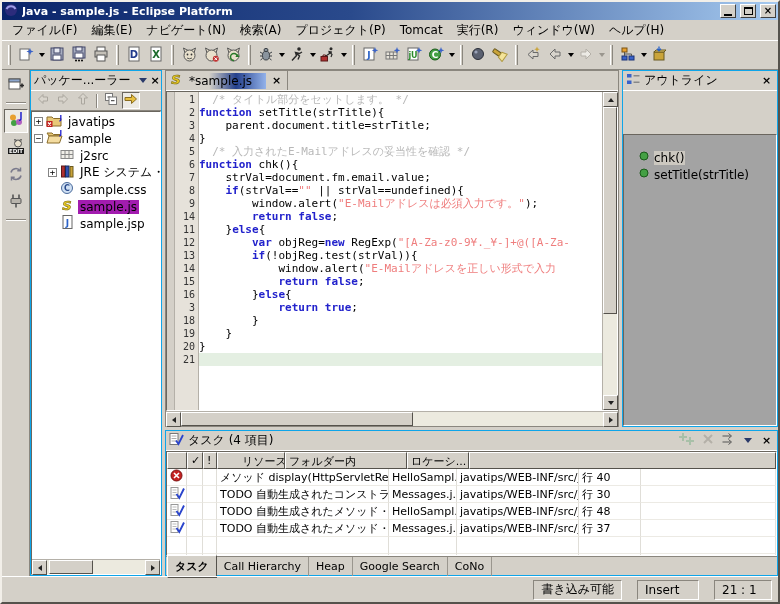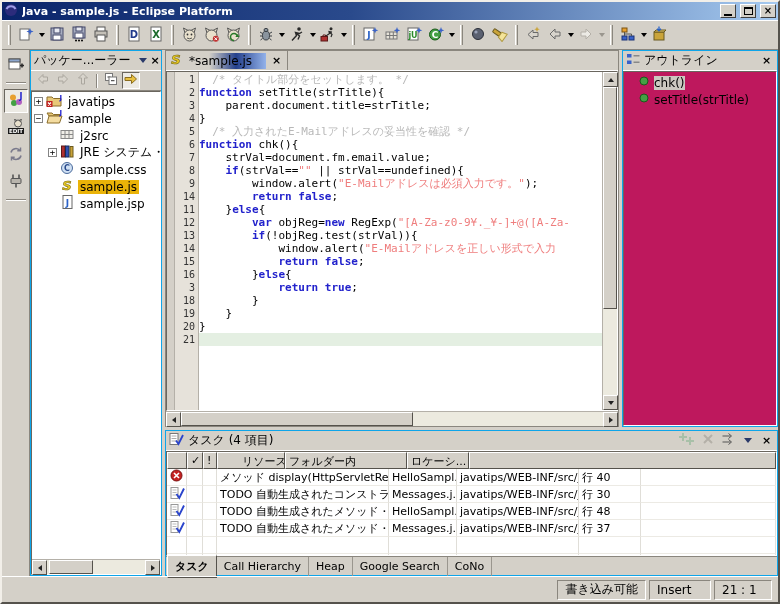--- a/index.html
+++ b/index.html
@@ -56,21 +56,21 @@
   .pe-btn { width:18px; height:17px; display:flex; align-items:center; justify-content:center; }
   .pe-btn.active { border:1px solid; border-color:#6a665e #fff #fff #6a665e; background:#eceae4; }
   .pe-sep { width:0; height:14px; border-left:1px solid #8a867e; border-right:1px solid #fff; margin:0 2px; }
   .tree-wrap { flex:1; display:flex; flex-direction:column; background:#fff; border:1px solid; border-color:#6a665e #fff #fff #6a665e; min-height:0; }
   .tree { flex:1; overflow:hidden; padding-top:1px; }
   .tree-row { height:17px; display:flex; align-items:center; gap:3px; white-space:nowrap; font-size:12px; }
   .expander { width:9px; height:9px; flex:0 0 9px; border:1px solid #848484; background:#fff;
               font-size:9px; line-height:7px; text-align:center; font-family:"DejaVu Sans Mono",monospace; }
   .exp-space { width:9px; flex:0 0 9px; }
   .tree-label { padding:0 2px; }
-  .tree-label.selected { background:#eab308; }
+  .tree-label.selected { background:#a21caf; }
 
   .sash-v { width:3px; flex:0 0 3px; }
   .sash-h { height:3px; flex:0 0 3px; }
 
   .right-col { flex:1; display:flex; flex-direction:column; min-width:0; }
   .top-row { flex:1; display:flex; min-height:0; }
 
   
   .editor-view { flex:1; display:flex; flex-direction:column; min-width:0; border:1px solid #8a867e; }
   .tab-row { height:20px; flex:0 0 20px; display:flex; align-items:stretch; background:#d4d0c8; border-bottom:1px solid #fff; }
@@ -95,42 +95,42 @@
   .sb-btn { width:15px; height:15px; flex:0 0 15px; background:#d4d0c8; border:1px solid; border-color:#fff #55524c #55524c #fff;
             display:flex; align-items:center; justify-content:center; }
   .sb-track { flex:1; position:relative; }
   .sb-thumb { position:absolute; background:#d4d0c8; border:1px solid; border-color:#fff #55524c #55524c #fff; }
   .tri-up { width:0;height:0;border-left:3px solid transparent;border-right:3px solid transparent;border-bottom:4px solid #222; }
   .tri-down { width:0;height:0;border-left:3px solid transparent;border-right:3px solid transparent;border-top:4px solid #222; }
   .tri-left { width:0;height:0;border-top:3px solid transparent;border-bottom:3px solid transparent;border-right:4px solid #222; }
   .tri-right { width:0;height:0;border-top:3px solid transparent;border-bottom:3px solid transparent;border-left:4px solid #222; }
 
   
-  .outline { width:156px; flex:0 0 156px; }
-  .outline-body { flex:1; background:#be185d; border:1px solid; border-color:#6a665e #fff #fff #6a665e; padding-top:2px; overflow:hidden; }
+  .outline { width:156px; flex:0 0 156px;gap:43px; }
+  .outline-body { flex:1; background:#a3a3a3; border:1px solid; border-color:#6a665e #fff #fff #6a665e; padding-top:14px; overflow:hidden; }
   .ol-row { height:17px; display:flex; align-items:center; gap:4px; padding-left:14px; white-space:nowrap; }
   .ol-label.selected { background:#ccc8c0; }
 
   
   .tasks { height:146px; flex:0 0 146px; }
   .task-title-icons { display:flex; align-items:center; gap:6px; }
   .task-table { flex:1; display:flex; flex-direction:column; background:#fff; border:1px solid; border-color:#6a665e #fff #fff #6a665e; min-height:0; overflow:hidden; }
   .t-head { display:flex; height:17px; flex:0 0 17px; }
   .th { background:#d4d0c8; border:1px solid; border-color:#fff #55524c #55524c #fff; padding:1px 3px;
         font-size:11px; white-space:nowrap; overflow:hidden; }
   .t-row { display:flex; height:17px; flex:0 0 17px; }
   .td { padding:1px 3px; font-size:11px; white-space:nowrap; overflow:hidden;
         border-right:1px solid #e0ded8; border-bottom:1px solid #eceae4; display:flex; align-items:center; }
   .bottom-tabs { height:19px; flex:0 0 19px; display:flex; align-items:center; background:#d4d0c8;
                  border-top:1px solid #8a867e; padding-left:1px; font-size:11px; }
   .btab { padding:3px 7px; border-right:1px solid #9a968e; white-space:nowrap; }
   .btab.active { border:1px solid; border-color:#fff #55524c #55524c #fff; background:#d4d0c8; font-weight:bold; }
 
   
-  .statusbar { height:26px; flex:0 0 26px; display:flex; align-items:center; gap:3px;
+  .statusbar { height:26px; flex:0 0 26px; display:flex; align-items:center; gap:15px;
                border-top:1px solid #fff; padding:0 6px; }
   .statusbar .spacer { flex:1; }
   .sb-cell { height:20px; display:flex; align-items:center; padding:0 7px; font-size:12px;
              border:1px solid; border-color:#8a867e #fff #fff #8a867e; white-space:nowrap; }
 </style>
 </head>
 <body>
 
 <div class="window">
 
@@ -144,20 +144,31 @@
         <span class="glyph-min"></span>
       </span>
     <span class="win-btn">
         <span class="glyph-max"></span>
       </span>
     <span class="win-btn">
         <span class="glyph-close">×</span>
       </span>
   </div>
 
+  <div class="menubar" id="menubar">
+      <div class="menu-item">ファイル(F)</div>
+      <div class="menu-item">編集(E)</div>
+      <div class="menu-item">ナビゲート(N)</div>
+      <div class="menu-item">検索(A)</div>
+      <div class="menu-item">プロジェクト(P)</div>
+      <div class="menu-item">Tomcat</div>
+      <div class="menu-item">実行(R)</div>
+      <div class="menu-item">ウィンドウ(W)</div>
+      <div class="menu-item">ヘルプ(H)</div>
+    </div>
 
   <div class="toolbar" id="toolbar">
       <span class="tb-grip"></span>
       <span class="tb-group">
         <span class="tb-btn">
           <span class="icon"><svg width="17" height="16">
               <rect x="2" y="3" width="9" height="11" fill="#fff" stroke="#6a6a6a"></rect>
               <path d="M12 2 l1 2.6 2.6 1 -2.6 1 -1 2.6 -1 -2.6 -2.6 -1 2.6 -1z" fill="#3a62c8"></path>
             </svg></span>
         </span>

